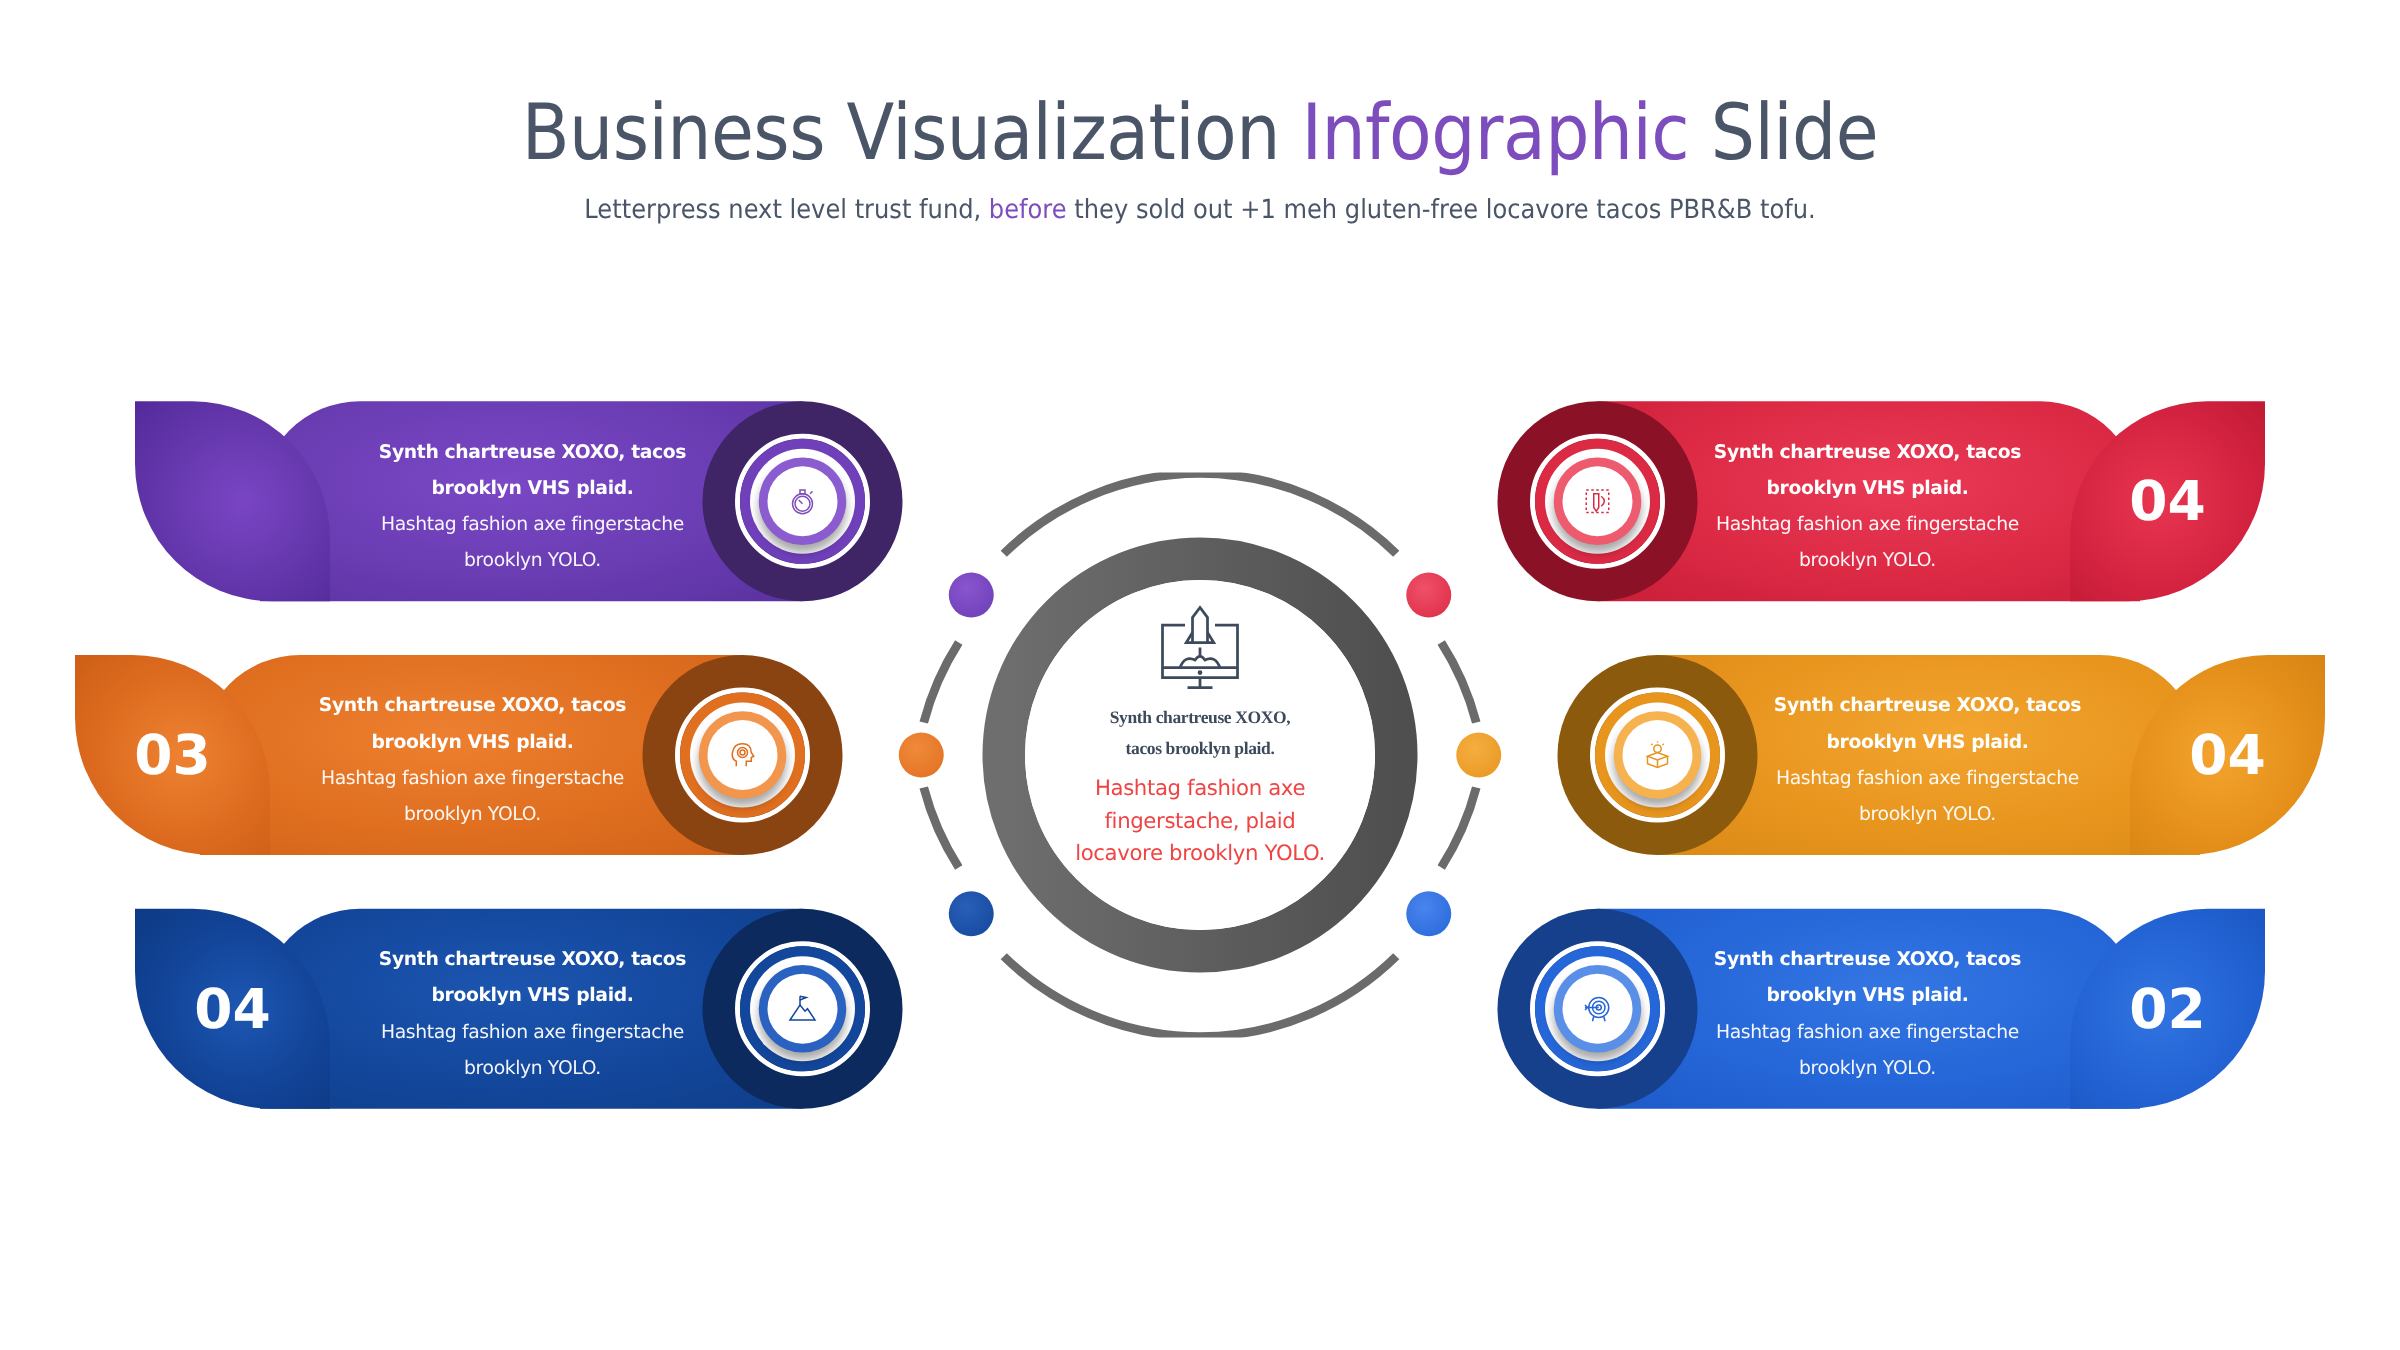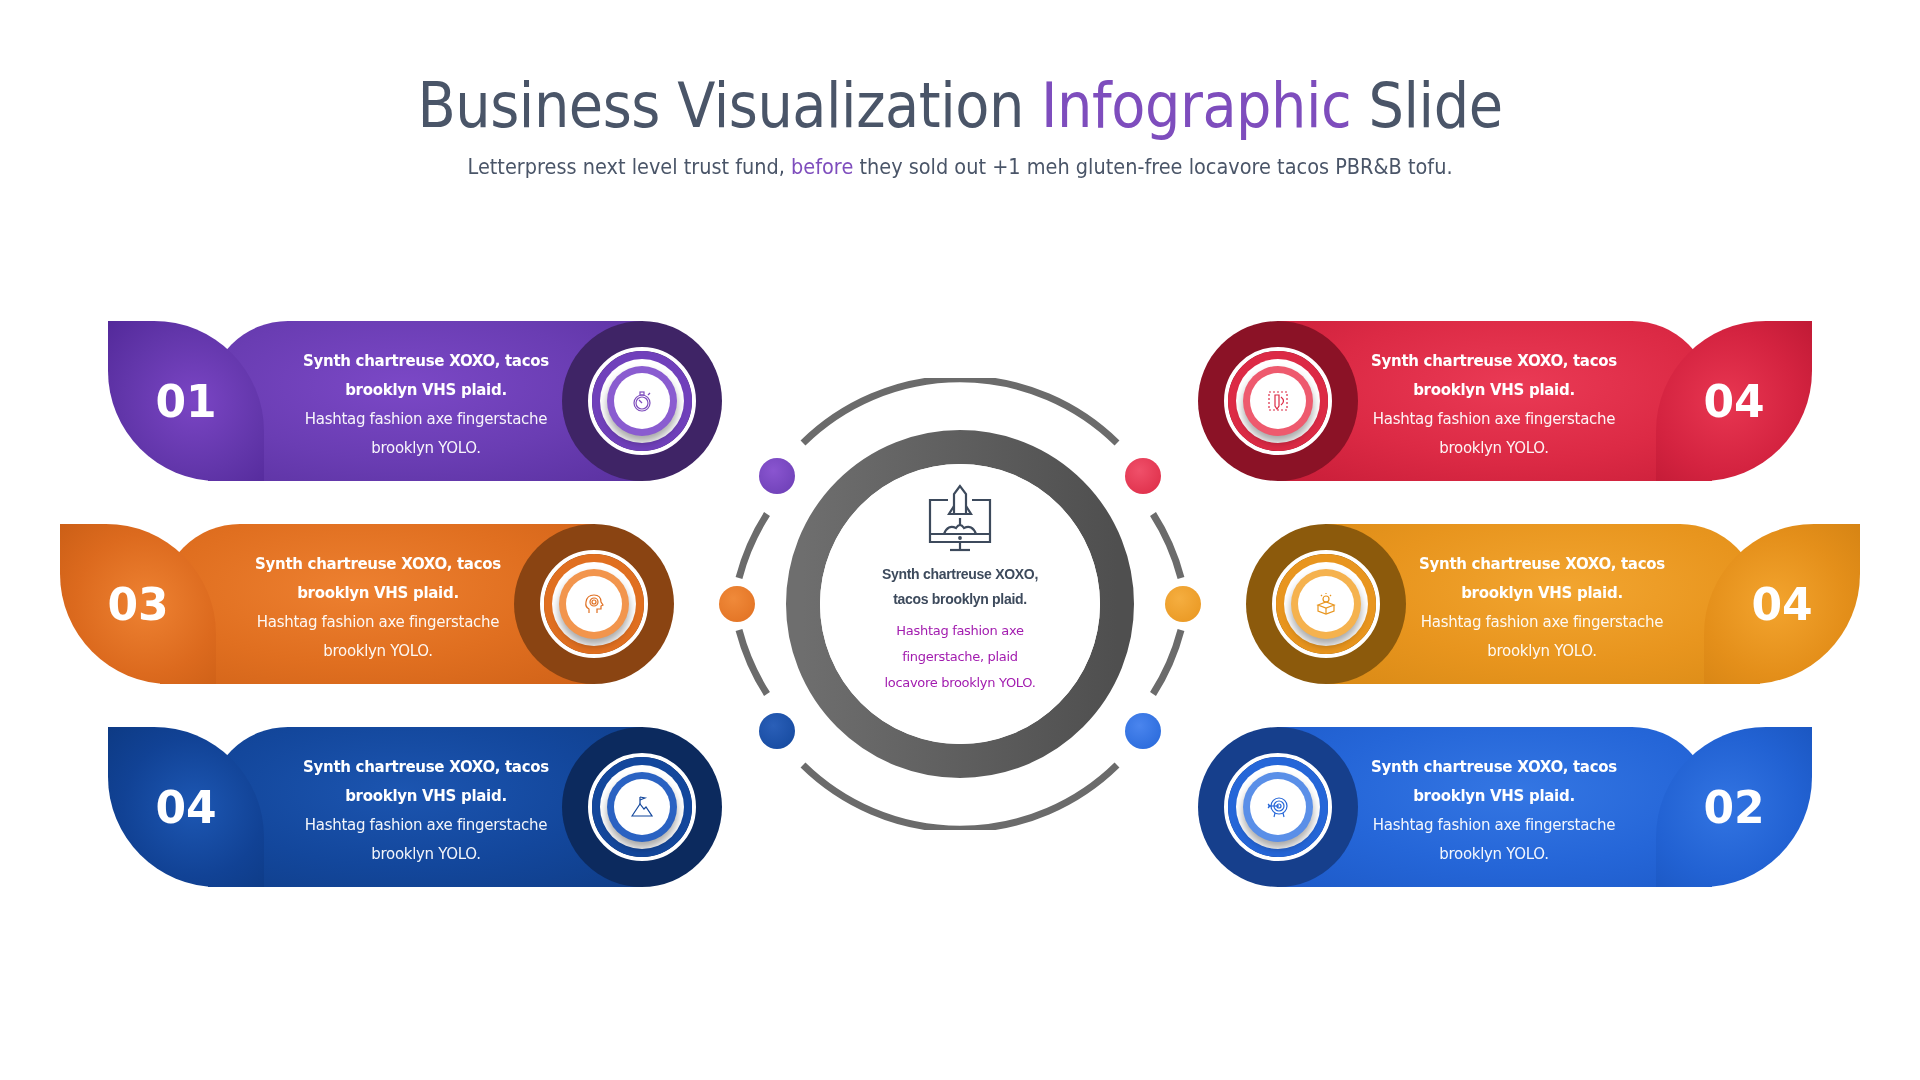--- a/index.html
+++ b/index.html
@@ -83,42 +83,41 @@
   .hub svg.rings { position: absolute; left: 0; top: 0; }
   .hub-dot { position: absolute; width: 36px; height: 36px; border-radius: 50%; }
   .hub-center {
     position: absolute; left: 86px; top: 86px; width: 280px; height: 280px; border-radius: 50%;
     background: #ffffff; text-align: center;
   }
   .hub-icon { position: absolute; left: 108px; top: 20px; width: 64px; height: 70px; }
   .hub-head {
     position: absolute; left: 20px; right: 20px; top: 98px;
     font-size: 14px; font-weight: bold; color: #3d4a5c; line-height: 25px;
-    font-family: Liberation Sans, sans-serif; letter-spacing: -0.3px;
+    font-family: Liberation Serif, serif; letter-spacing: -0.3px;
   }
   .hub-desc {
     position: absolute; left: 30px; right: 30px; top: 154px;
-    font-size: 13px; color: #a21caf; line-height: 26px;
+    font-size: 17px; color: #ef4444; line-height: 26px;
     font-family: "DejaVu Sans", "Liberation Sans", sans-serif; letter-spacing: -0.3px;
   }
 </style>
 </head>
 <body>
 
 <div class="title">
   <span>Business Visualization </span><span class="accent">Infographic</span><span> Slide</span>
 </div>
 <div class="subtitle">
   <span>Letterpress next level trust fund, </span><span class="accent">before</span><span> they sold out +1 meh gluten-free locavore tacos PBR&amp;B tofu.</span>
 </div>
 
 <div class="card left" style="left:108px; top:321px;">
   <div class="body" style="background: radial-gradient(ellipse at 45% 40%, #7b48c6 0%, #6a3db3 55%, #5a31a0 100%);"></div>
   <div class="petal" style="background: radial-gradient(circle at 55% 50%, #7a45c4 0%, #6236aa 60%, #53299a 100%);"></div>
-  <div class="num">01</div>
   <div class="txt">
     <div class="head">Synth chartreuse XOXO, tacos</div>
     <div class="head">brooklyn VHS plaid.</div>
     <div class="desc">Hashtag fashion axe fingerstache</div>
     <div class="desc">brooklyn YOLO.</div>
   </div>
   <div class="disc" style="background:#3f2466;">
     <div class="ring-white"></div>
     <div class="ring-band" style="background:#7040bb;"></div>
     <div class="ring-gap"></div>

